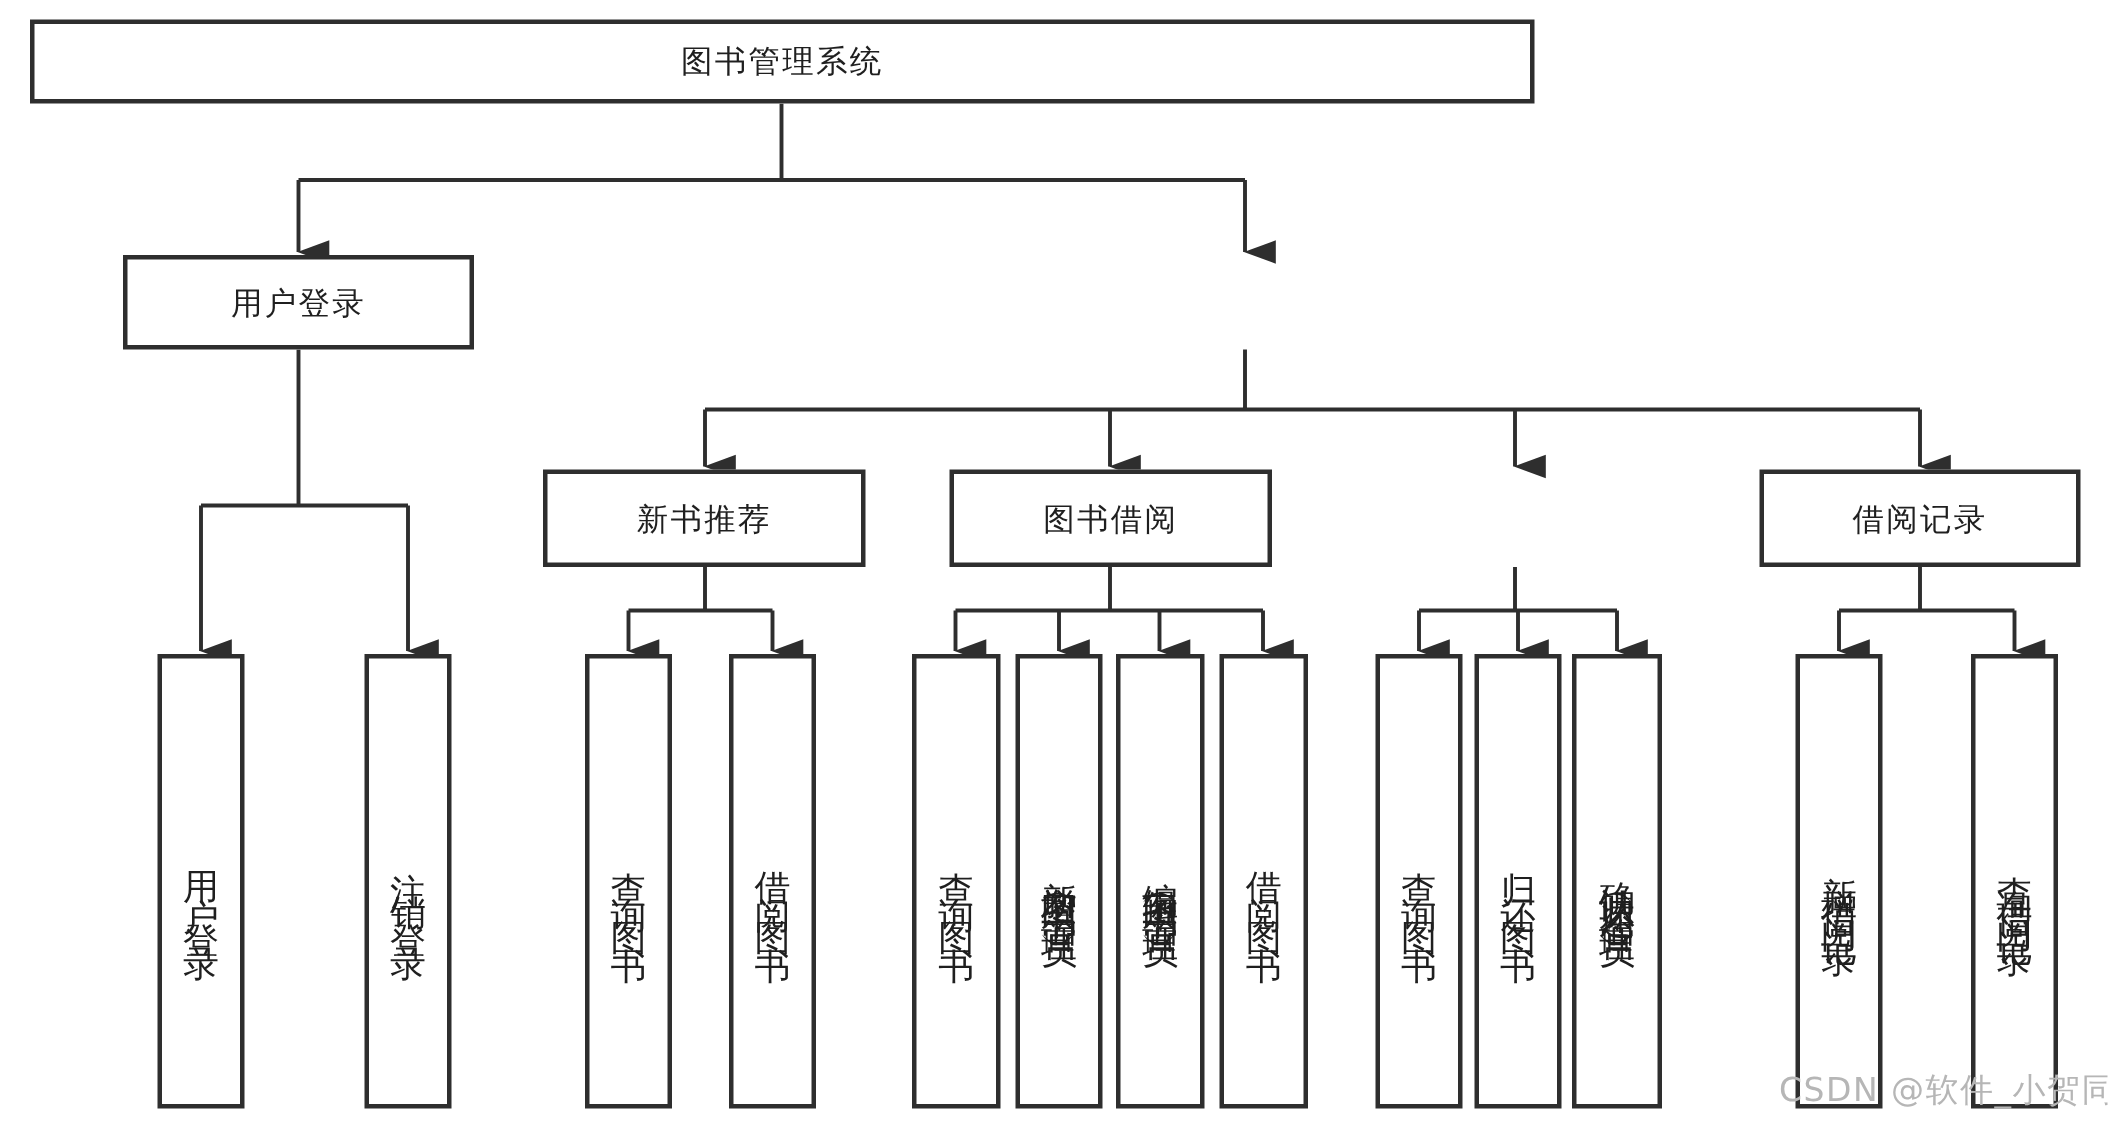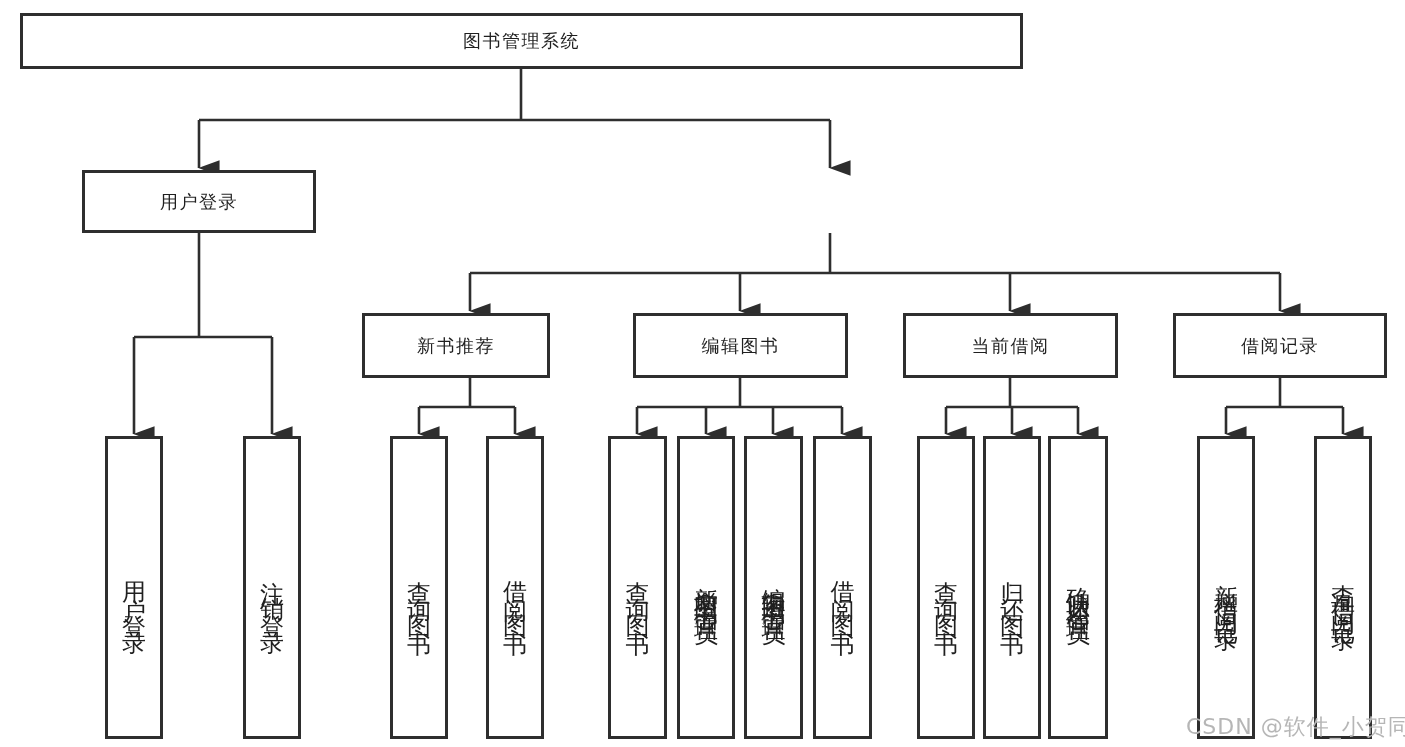--- a/index.html
+++ b/index.html
@@ -7,21 +7,21 @@
     width:1405px;height:747px;position:relative;background:#ffffff;
     font-family:"DejaVu Sans","Liberation Sans",sans-serif;overflow:hidden;
   }
   .canvas{position:absolute;left:0;top:0;width:1405px;height:747px;}
   svg.connectors{position:absolute;left:0;top:0;z-index:1;}
   .node{
     position:absolute;box-sizing:border-box;background:#ffffff;
     border:3px solid #2e2e2e;display:flex;align-items:center;justify-content:center;
     color:#1f1f1f;z-index:2;
   }
-  .h .lbl{font-size:18px;letter-spacing:1.5px;white-space:nowrap;}
+  .h .lbl{font-size:21px;letter-spacing:1.5px;white-space:nowrap;}
   .v .lbl{
     writing-mode:vertical-rl;text-orientation:mixed;
     font-size:24px;line-height:1;white-space:nowrap;
   }
   .len4 .lbl{letter-spacing:17px;margin-bottom:-17px;}
   .len6 .lbl{letter-spacing:9px;margin-bottom:-9px;}
   .len9 .lbl{letter-spacing:5px;margin-bottom:-5px;}
   .watermark{
     position:absolute;left:1186px;top:712px;z-index:3;
     font-size:22px;color:#b6b6b6;letter-spacing:1px;white-space:nowrap;
@@ -76,28 +76,25 @@
   </svg>
 
   <div class="node h" style="left:20px;top:13px;width:1003px;height:56px">
     <span class="lbl">图书管理系统</span>
   </div>
 
   <div class="node h" style="left:82px;top:170px;width:234px;height:63px">
     <span class="lbl">用户登录</span>
   </div>
 
-  <div class="node h" style="left:362px;top:313px;width:188px;height:65px">
+  <div class="node h" style="left:362px;top:313px;width:215px;height:65px">
     <span class="lbl">新书推荐</span>
   </div>
   <div class="node h" style="left:633px;top:313px;width:215px;height:65px">
-    <span class="lbl">编辑图书</span>
-  </div>
-  <div class="node h" style="left:903px;top:313px;width:215px;height:65px">
-    <span class="lbl">当前借阅</span>
+    <span class="lbl">图书借阅</span>
   </div>
   <div class="node h" style="left:1173px;top:313px;width:214px;height:65px">
     <span class="lbl">借阅记录</span>
   </div>
 
   <div class="node v len4" style="left:105px;top:436px;width:58px;height:303px">
     <span class="lbl">用户登录</span>
   </div>
   <div class="node v len4" style="left:243px;top:436px;width:58px;height:303px">
     <span class="lbl">注销登录</span>

